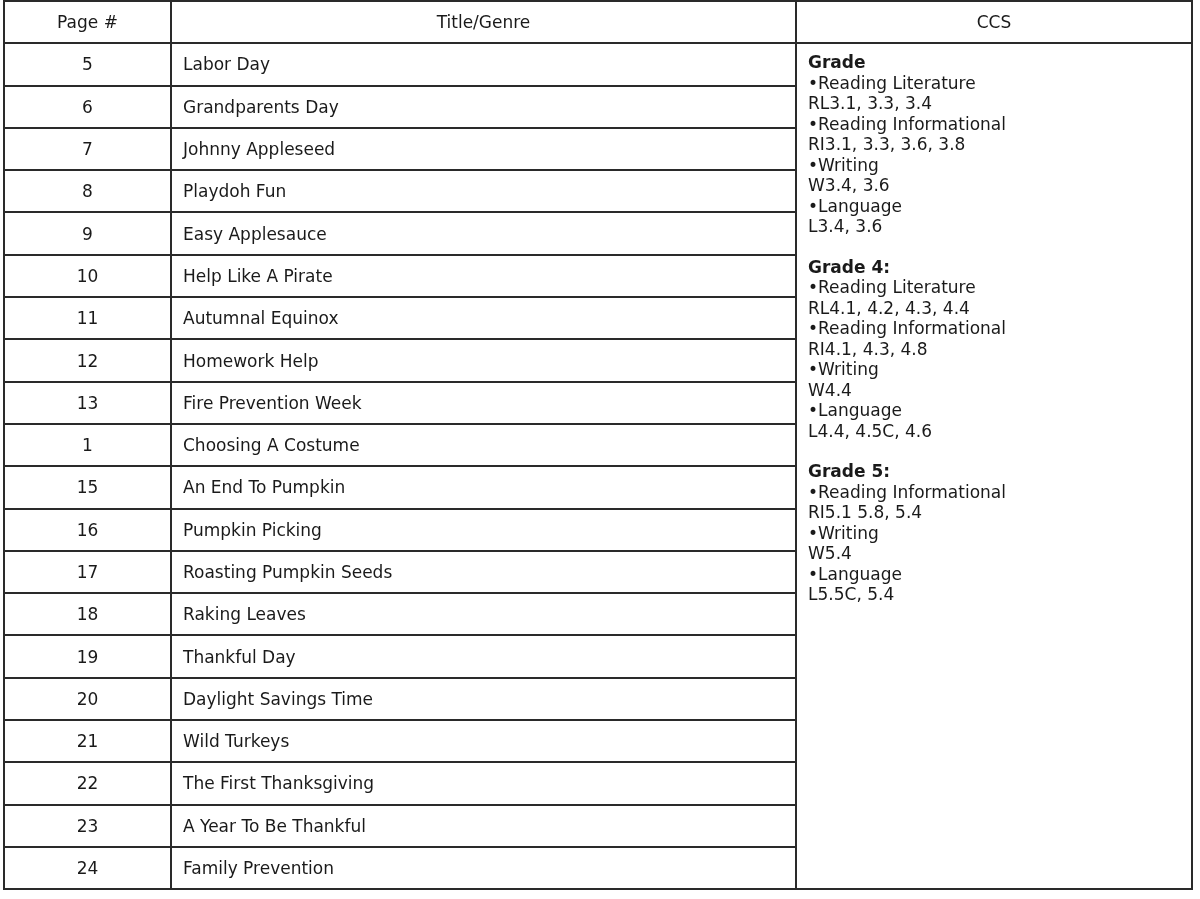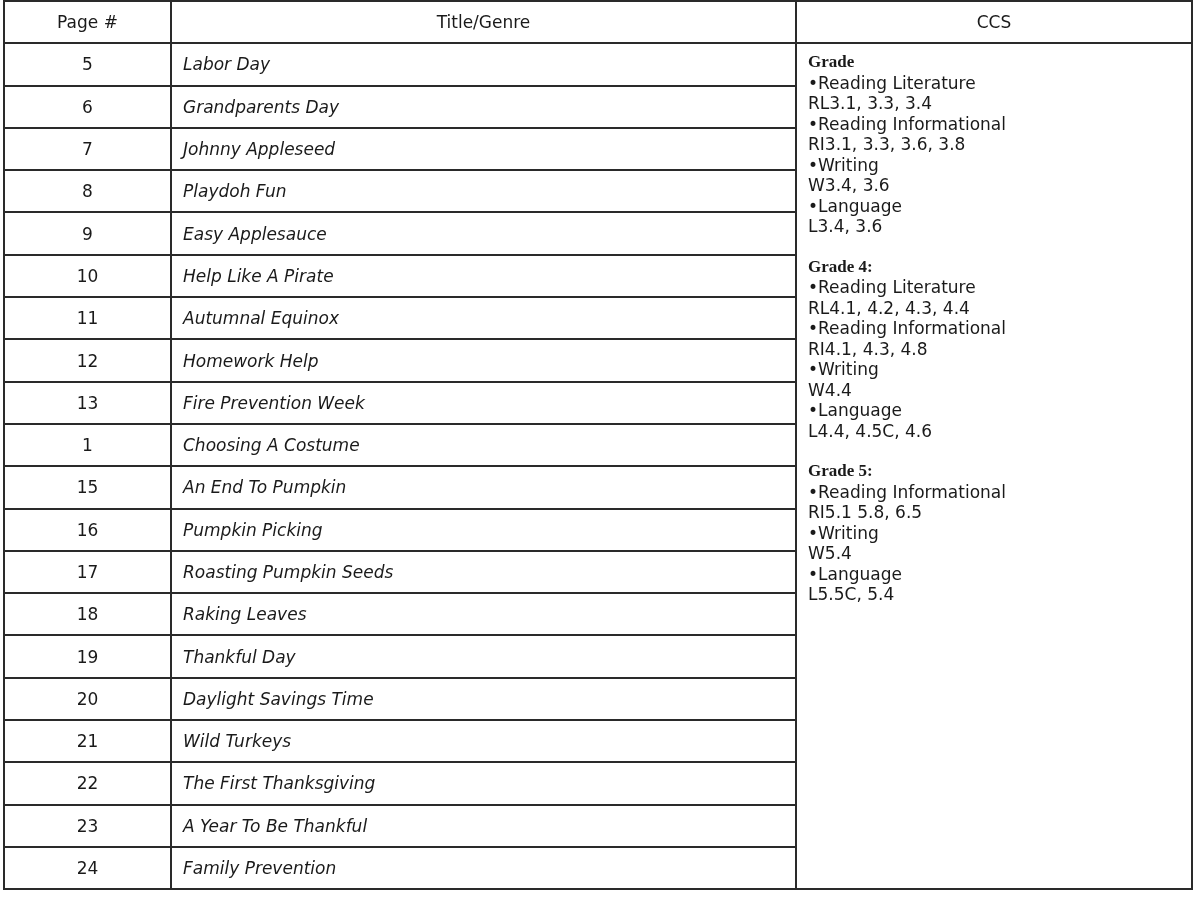--- a/index.html
+++ b/index.html
@@ -13,24 +13,24 @@
   table.main td, table.main th {
     border: 2px solid #2a2a2a;
     padding: 0;
     height: 40.3px;
     font-size: 17px;
     font-weight: normal;
     vertical-align: middle;
   }
   th { text-align: center; }
   td.page { text-align: center; }
-  td.title { padding-left: 11px !important; font-style: italic; }
+  td.title { padding-left: 11px !important; }
   td.ccs { vertical-align: top !important; padding: 8px 0 0 11px !important;
            line-height: 20.5px; font-size: 16.5px; }
-  .grade { font-weight: bold; font-family: Liberation Serif, serif; }
+  .grade { font-weight: bold; }
   .gap { height: 20px; }
   col.c1 { width: 167px; }
   col.c2 { width: 625px; }
   col.c3 { width: 396px; }
 </style>
 </head>
 <body>
 
 <table class="main">
   <colgroup>
@@ -70,21 +70,21 @@
     <div>RI4.1, 4.3, 4.8</div>
     <div>•Writing</div>
     <div>W4.4</div>
     <div>•Language</div>
     <div>L4.4, 4.5C, 4.6</div>
   </div>
   <div class="gap"></div>
   <div>
     <div class="grade">Grade 5:</div>
     <div>•Reading Informational</div>
-    <div>RI5.1 5.8, 6.5</div>
+    <div>RI5.1 5.8, 5.4</div>
     <div>•Writing</div>
     <div>W5.4</div>
     <div>•Language</div>
     <div>L5.5C, 5.4</div>
   </div>
 </td>
       </tr>
       <tr>
         <td class="page">6</td>
         <td class="title">Grandparents Day</td>

